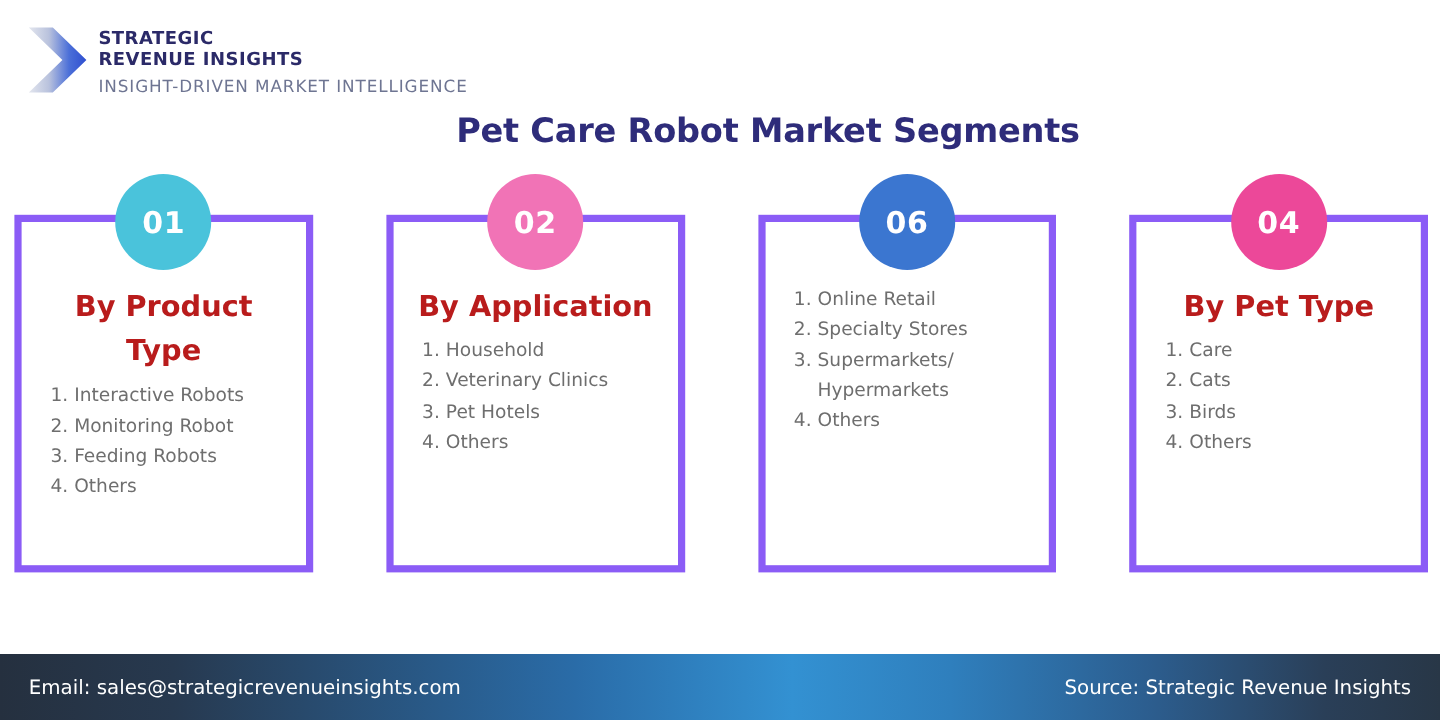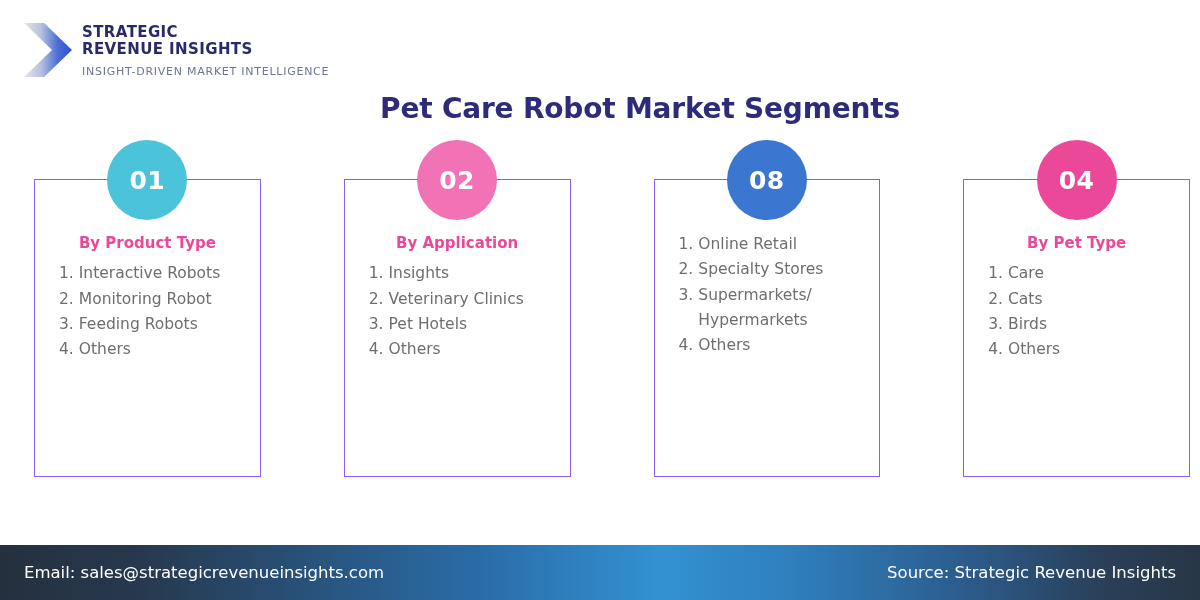--- a/index.html
+++ b/index.html
@@ -39,21 +39,21 @@
     font-family: "DejaVu Sans", sans-serif;
     font-weight: bold;
     font-size: 15px;
     letter-spacing: 0.4px;
     color: #2B2A68;
     line-height: 1.14;
   }
   .logo-tagline {
     margin-top: 7px;
     font-family: "DejaVu Sans", sans-serif;
-    font-size: 11px;
+    font-size: 14px;
     letter-spacing: 0.75px;
     color: #6E7592;
     white-space: nowrap;
   }
 
   
   .page-title {
     position: absolute;
     left: 0;
     top: 92px;
@@ -73,24 +73,23 @@
     left: 12px;
     top: 179px;
     width: 1178px;
     height: 298px;
     display: flex;
     gap: 61px;
   }
   .card {
     position: relative;
     flex: 1 1 0;
-    border: 1px solid #8b5cf6;
+    border: 6px solid #8b5cf6;
     background: #ffffff;
     padding-top: 52px;
-    margin-left: 22px;
   }
   .card-badge {
     position: absolute;
     top: -40px;
     left: 50%;
     transform: translateX(-50%);
     width: 80px;
     height: 80px;
     border-radius: 50%;
     display: flex;
@@ -99,23 +98,23 @@
     font-family: "DejaVu Sans", sans-serif;
     font-weight: bold;
     font-size: 25px;
     color: #ffffff;
     letter-spacing: 0.5px;
   }
   .card-heading {
     text-align: center;
     font-family: "DejaVu Sans", sans-serif;
     font-weight: bold;
-    font-size: 15px;
+    font-size: 24px;
     line-height: 1.55;
-    color: #ec4899;
+    color: #b91c1c;
     padding: 0 10px 6px 10px;
   }
   .card-list {
     list-style: none;
     padding: 0 12px 0 24px;
     font-family: "DejaVu Sans", sans-serif;
     font-size: 15.5px;
     color: #6E6E6E;
     line-height: 1.63;
   }
@@ -203,39 +202,39 @@
           </li>
       </ul>
     </div>
 
     <div class="card">
       <div class="card-badge" style="background: rgb(241, 115, 182);">02</div>
       <div class="card-heading">By Application</div>
       <ul class="card-list">
         <li>
             <span class="li-num">1.</span>
-            <span class="li-text">Insights</span>
+            <span class="li-text">Household</span>
           </li>
         <li>
             <span class="li-num">2.</span>
             <span class="li-text">Veterinary Clinics</span>
           </li>
         <li>
             <span class="li-num">3.</span>
             <span class="li-text">Pet Hotels</span>
           </li>
         <li>
             <span class="li-num">4.</span>
             <span class="li-text">Others</span>
           </li>
       </ul>
     </div>
 
     <div class="card">
-      <div class="card-badge" style="background: rgb(59, 118, 208);">08</div>
+      <div class="card-badge" style="background: rgb(59, 118, 208);">06</div>
       <ul class="card-list">
         <li>
             <span class="li-num">1.</span>
             <span class="li-text">Online Retail</span>
           </li>
         <li>
             <span class="li-num">2.</span>
             <span class="li-text">Specialty Stores</span>
           </li>
         <li>

